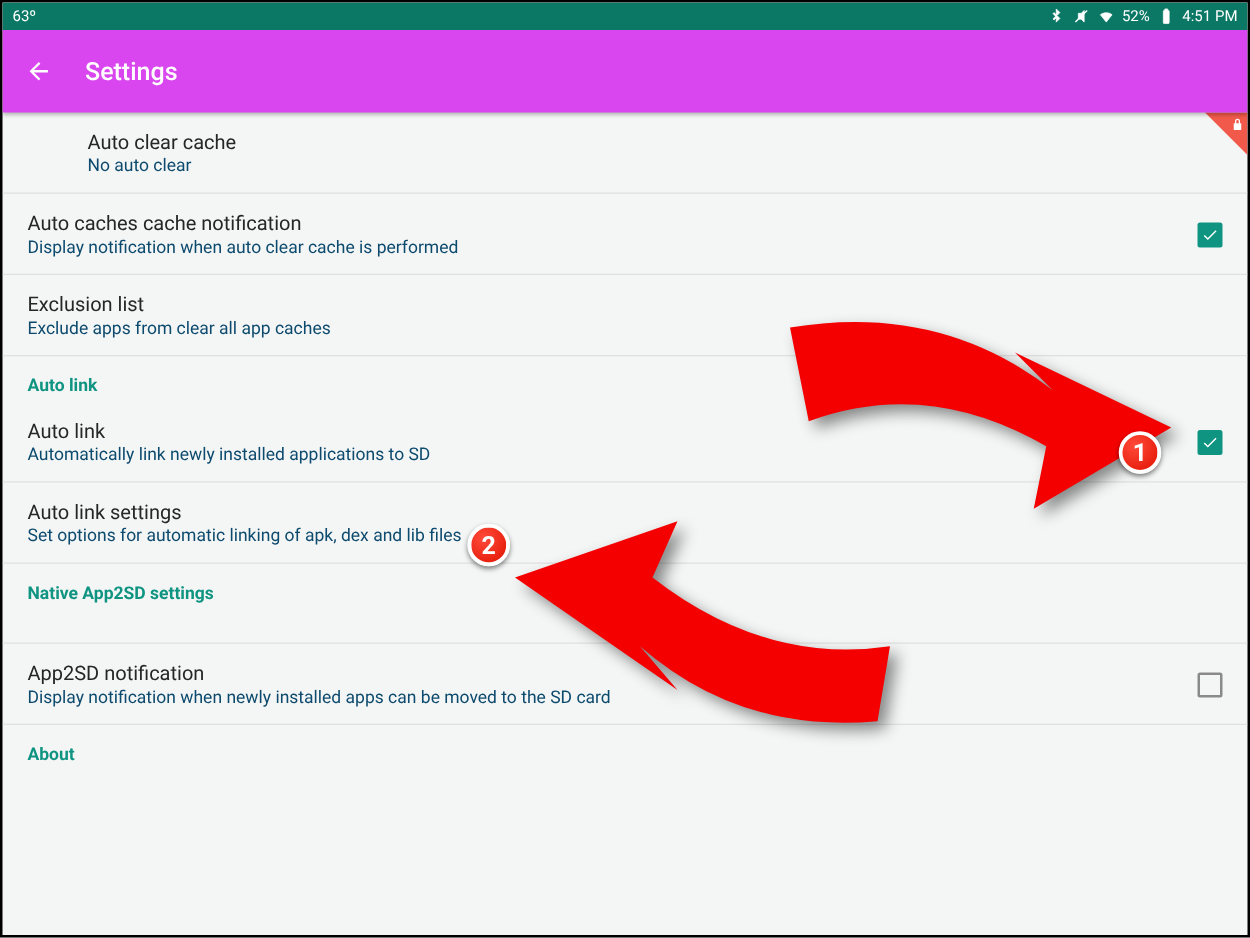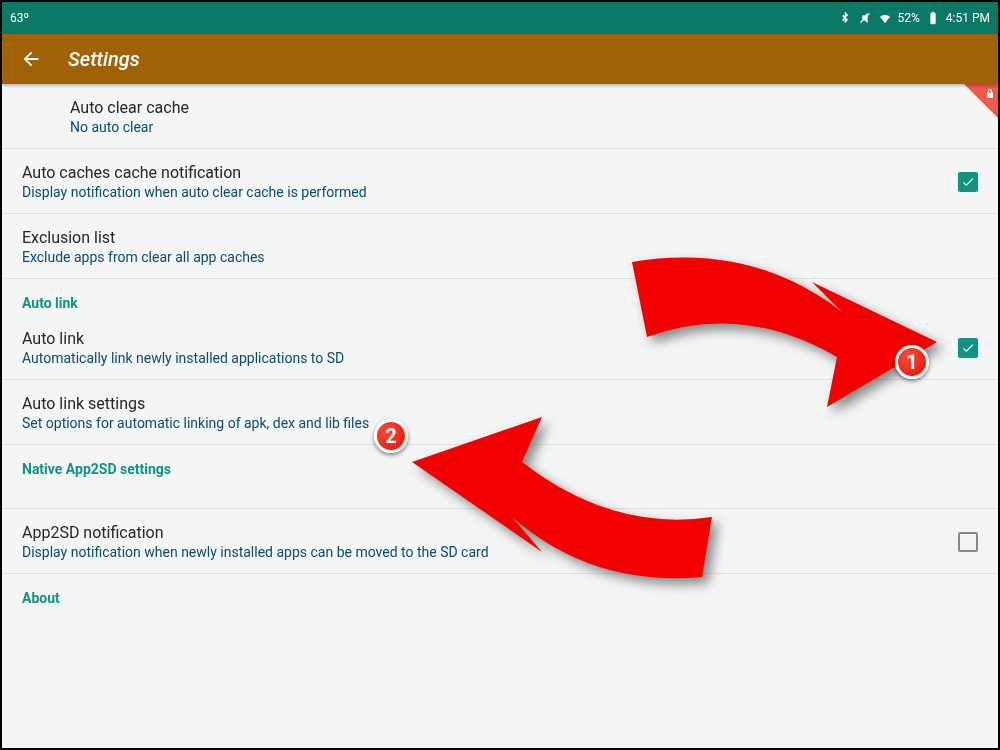--- a/index.html
+++ b/index.html
@@ -7,45 +7,44 @@
     width: 1000px;
     height: 750px;
     font-family: Roboto, "Helvetica Neue", Arial, sans-serif;
     background: #f4f5f5;
     overflow: hidden;
     position: relative;
     border: 2px solid #000;
   }
   
   .statusbar {
-    height: 32px;
+    height: 22px;
     background: #0b7866;
     color: #fff;
     font-size: 12px;
     display: flex;
     align-items: center;
     padding: 0 8px;
   }
   .statusbar .left  { flex: 0 0 auto; }
   .statusbar .right { margin-left: auto; display: flex; align-items: center; gap: 6px; }
   .statusbar .icon  { display: inline-flex; align-items: center; justify-content: center; }
   .statusbar .icon svg { width: 14px; height: 14px; fill: #fff; stroke: #fff; }
   
   .appbar {
-    height: 50px;
-    background: #a16207;
+    height: 66px;
+    background: #d946ef;
     color: #fff;
     display: flex;
     align-items: center;
     padding: 0 12px;
     gap: 20px;
     box-shadow: 0 2px 3px rgba(0,0,0,0.25);
     position: relative;
     z-index: 2;
-    font-style: italic;
   }
   .appbar .back { cursor: pointer; padding: 6px; display:flex; }
   .appbar .back svg { width: 22px; height: 22px; fill:#fff; }
   .appbar .title { font-size: 20px; font-weight: 500; }
   
   .list { position: relative; }
   .row {
     padding: 14px 20px 13px 20px;
     border-bottom: 1px solid #e0e0e0;
     display: flex;

